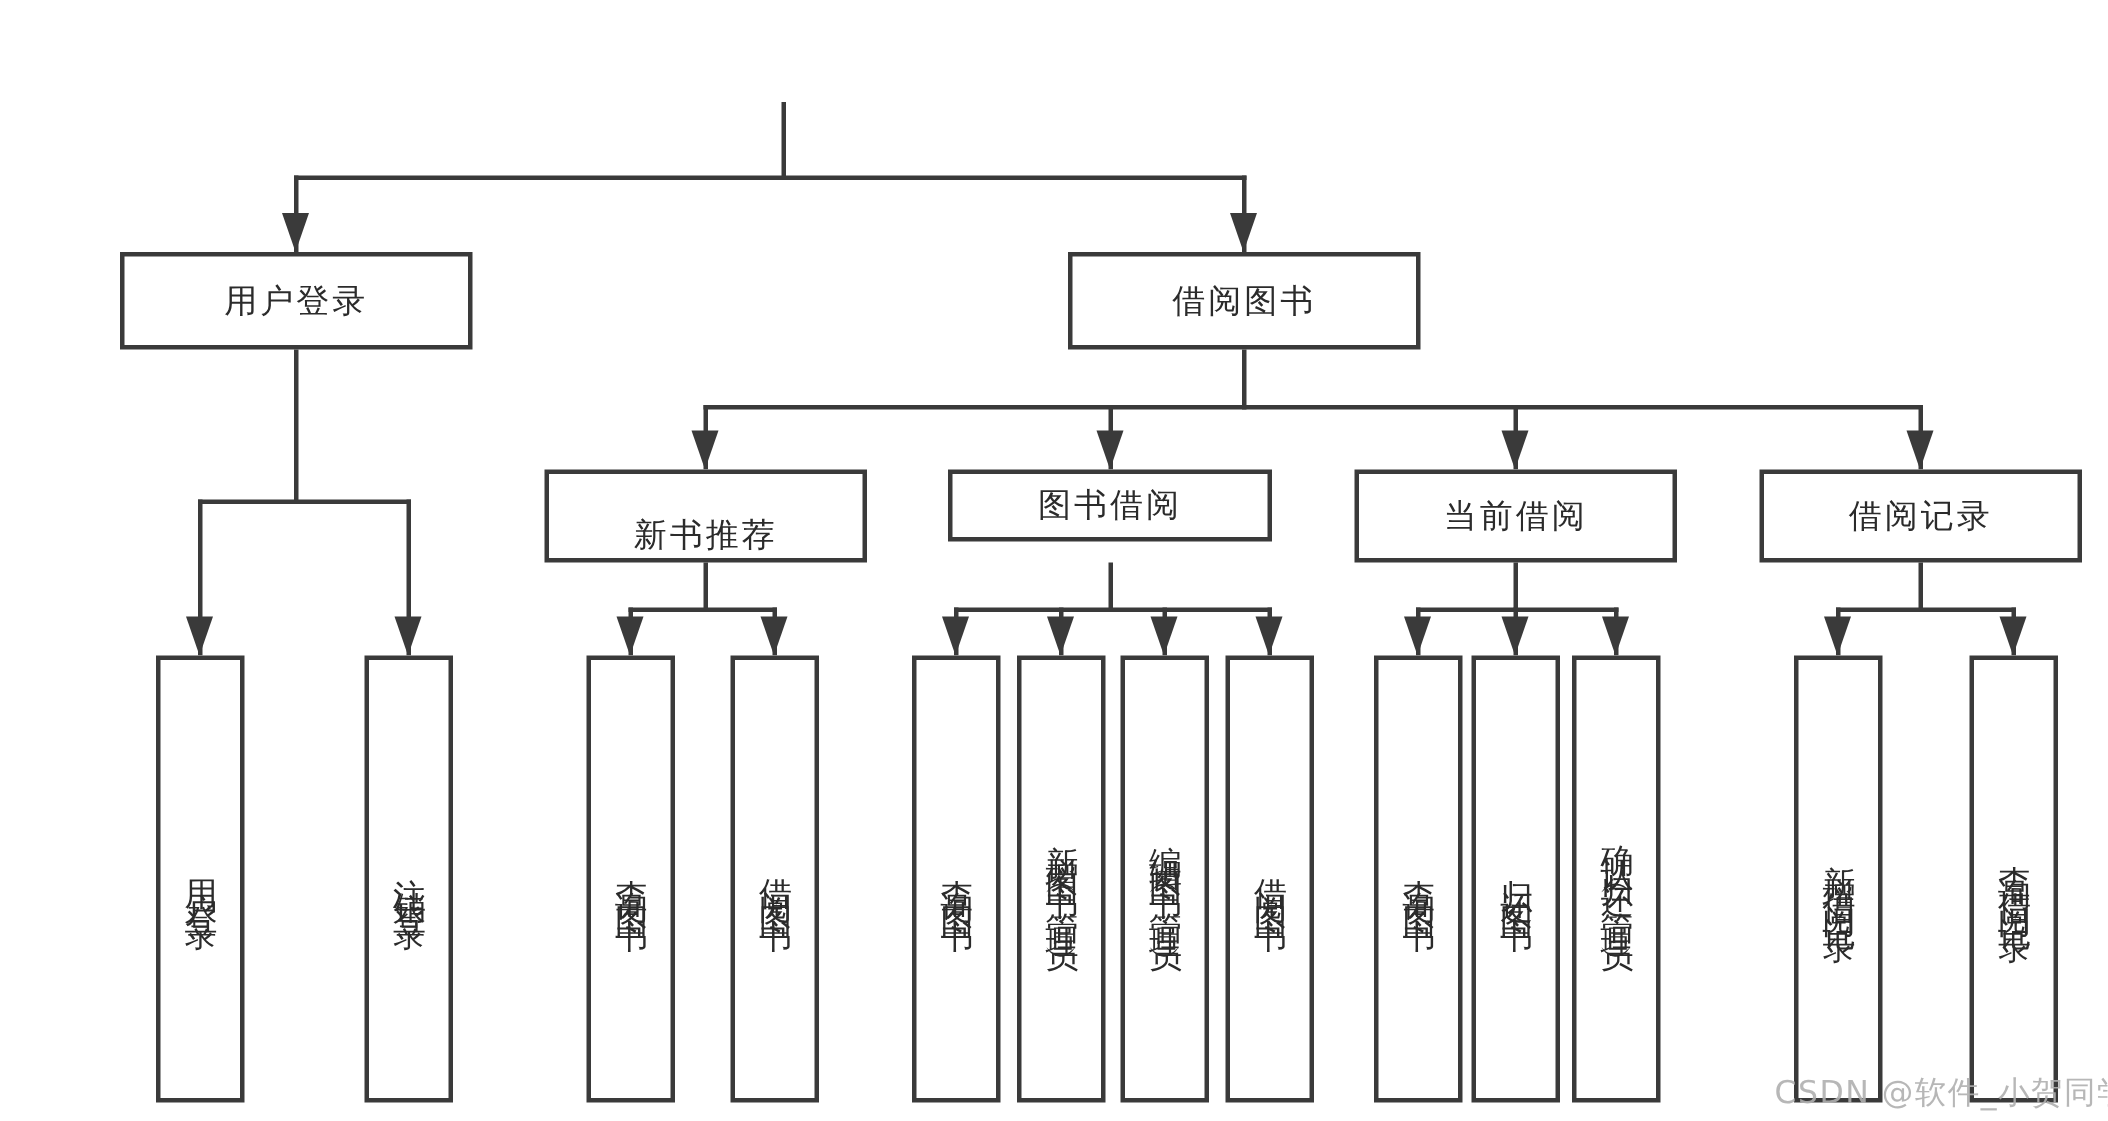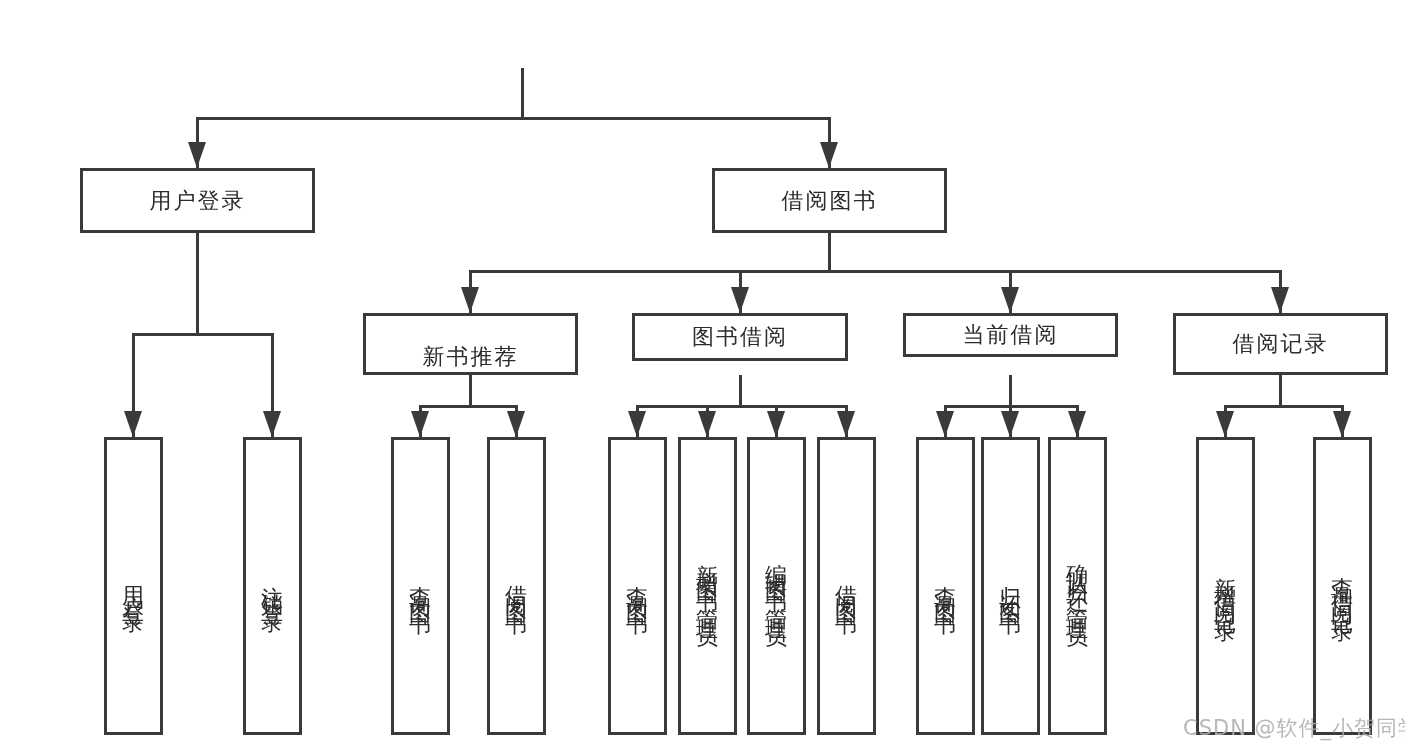--- a/index.html
+++ b/index.html
@@ -58,21 +58,21 @@
   <div class="arrow" style="left:1001px;top:287px;"></div>
   <div class="vline" style="left:1279px;top:270px;height:43px;"></div>
   <div class="arrow" style="left:1271px;top:287px;"></div>
 
   <div class="box box-h" style="left:363px;top:313px;width:215px;height:62px;align-items:flex-end;">
     <span>新书推荐</span>
   </div>
   <div class="box box-h" style="left:632px;top:313px;width:216px;height:48px;">
     <span>图书借阅</span>
   </div>
-  <div class="box box-h" style="left:903px;top:313px;width:215px;height:44px;">
+  <div class="box box-h" style="left:903px;top:313px;width:215px;height:62px;">
     <span>当前借阅</span>
   </div>
   <div class="box box-h" style="left:1173px;top:313px;width:215px;height:62px;">
     <span>借阅记录</span>
   </div>
 
   <div class="vline" style="left:469px;top:375px;height:33px;"></div>
   <div class="hline" style="left:419px;top:405px;width:99px;"></div>
   <div class="vline" style="left:419px;top:405px;height:32px;"></div>
   <div class="arrow" style="left:411px;top:411px;"></div>

